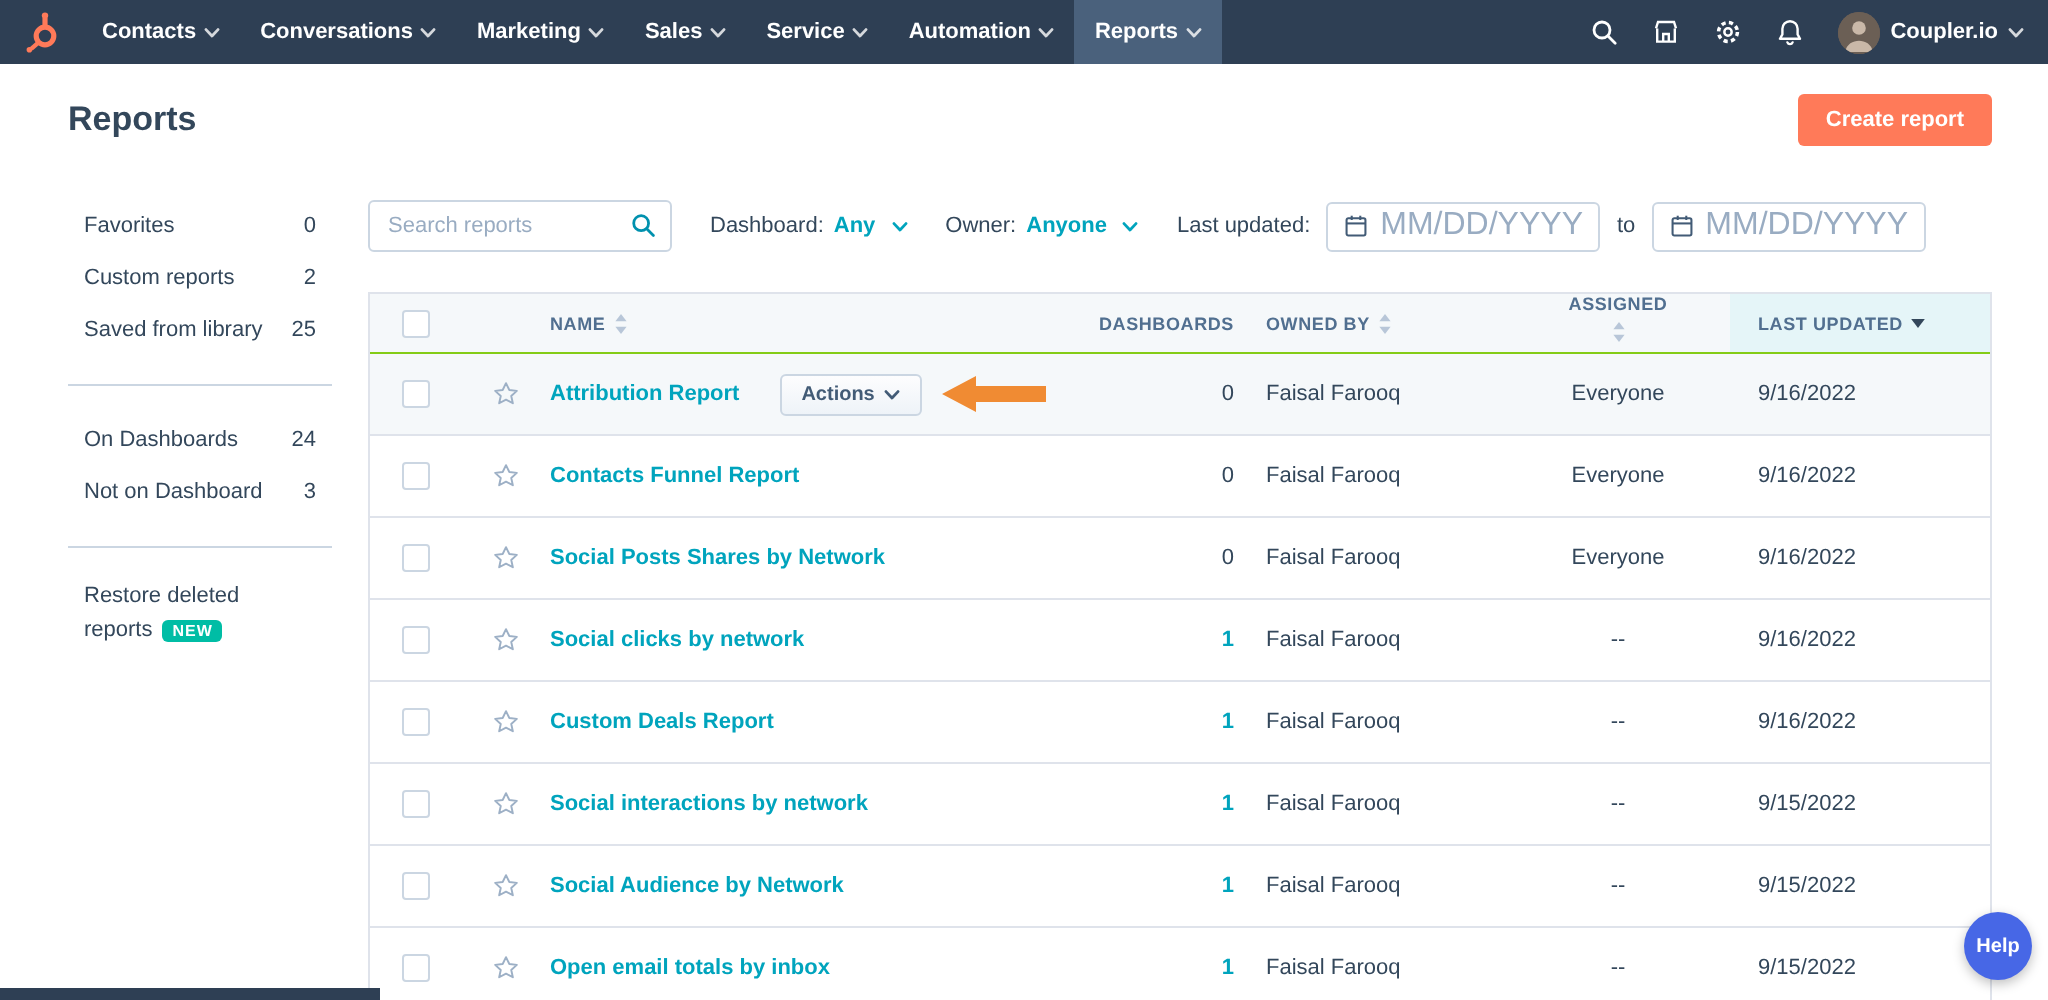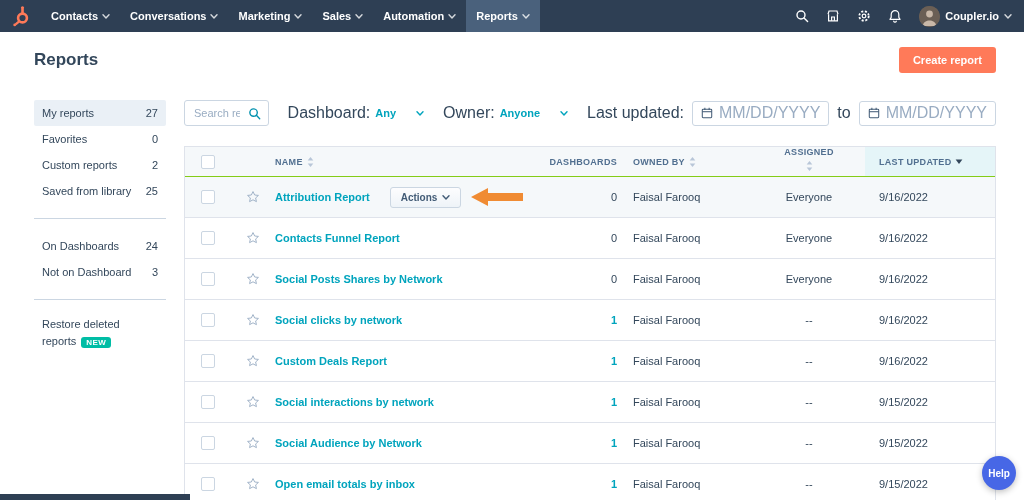--- a/index.html
+++ b/index.html
@@ -35,22 +35,22 @@
   .new-badge { background:#00bda5; color:#fff; font-size:8px; font-weight:700; padding:1px 5px; border-radius:3px; margin-left:5px; letter-spacing:.5px; }
 
   .main { flex:1; margin-left:18px; min-width:0; }
 
   
   .filters { display:flex; align-items:center; }
   .search-box { position:relative; width:152px; }
   .search-box input { width:100%; height:26px; border:1px solid #cbd6e2; border-radius:3px; padding:0 28px 0 9px; font-size:11px; font-family:inherit; color:#33475b; outline:none; }
   .search-box input::placeholder { color:#99acc2; }
   .search-ic { position:absolute; right:8px; top:6px; cursor:pointer; }
-  .f-label { font-size:16px; color:#33475b; margin-left:19px; white-space:nowrap; }
-  .f-dd { display:flex; align-items:center; gap:20px; margin-left:5px; color:#00a4bd; font-size:11px; font-weight:600; cursor:pointer;text-align:center; }
+  .f-label { font-size:11px; color:#33475b; margin-left:19px; white-space:nowrap; }
+  .f-dd { display:flex; align-items:center; gap:8px; margin-left:5px; color:#00a4bd; font-size:11px; font-weight:600; cursor:pointer;text-align:center; }
   .date-input { display:flex; align-items:center; gap:6px; border:1px solid #cbd6e2; border-radius:3px; height:25px; padding:0 8px; margin-left:8px; background:#fff; cursor:text; }
   .date-input .ph { font-size:16px; color:#99acc2; white-space:nowrap; }
   .to-label { margin-left:8px; }
 
   
   .table { margin-top:20px; border:1px solid #dfe3eb; border-bottom:none; background:#fff; }
   .t-head { display:flex; align-items:stretch; height:30px; background:#f5f8fa; border-bottom:1px solid #84cc16; font-size:9px; font-weight:700; color:#516f90; letter-spacing:.3px; }
   .t-row { display:flex; align-items:center; height:41px; background:#fff; border-bottom:1px solid #dfe3eb; font-size:11px; color:#33475b; }
   .t-row.hl { background:#f5f8fa; }
   .c { display:flex; align-items:center; }
@@ -107,20 +107,26 @@
             <path d="M1 0.8l3 3.2 3-3.2" fill="none" stroke="currentColor" stroke-width="1.4" stroke-linecap="round" stroke-linejoin="round"></path>
           </svg>
         </div>
         <div class="nav-item">
           <span>Sales</span>
           <svg class="nav-chev" width="8" height="5" viewBox="0 0 8 5">
             <path d="M1 0.8l3 3.2 3-3.2" fill="none" stroke="currentColor" stroke-width="1.4" stroke-linecap="round" stroke-linejoin="round"></path>
           </svg>
         </div>
         <div class="nav-item">
+          <span>Service</span>
+          <svg class="nav-chev" width="8" height="5" viewBox="0 0 8 5">
+            <path d="M1 0.8l3 3.2 3-3.2" fill="none" stroke="currentColor" stroke-width="1.4" stroke-linecap="round" stroke-linejoin="round"></path>
+          </svg>
+        </div>
+        <div class="nav-item">
           <span>Automation</span>
           <svg class="nav-chev" width="8" height="5" viewBox="0 0 8 5">
             <path d="M1 0.8l3 3.2 3-3.2" fill="none" stroke="currentColor" stroke-width="1.4" stroke-linecap="round" stroke-linejoin="round"></path>
           </svg>
         </div>
         <div class="nav-item active">
           <span>Reports</span>
           <svg class="nav-chev" width="8" height="5" viewBox="0 0 8 5">
             <path d="M1 0.8l3 3.2 3-3.2" fill="none" stroke="currentColor" stroke-width="1.4" stroke-linecap="round" stroke-linejoin="round"></path>
           </svg>
@@ -170,24 +176,20 @@
 
   <div class="page-header">
     <div class="page-title">Reports</div>
     <button class="create-btn">Create report</button>
   </div>
 
   <div class="content">
 
     <div class="sidebar">
 
-    <div class="sb-item active">
-          <span class="sb-label">My reports</span>
-          <span class="sb-count">27</span>
-        </div>
         <div class="sb-item">
           <span class="sb-label">Favorites</span>
           <span class="sb-count">0</span>
         </div>
         <div class="sb-item">
           <span class="sb-label">Custom reports</span>
           <span class="sb-count">2</span>
         </div>
         <div class="sb-item">
           <span class="sb-label">Saved from library</span>

